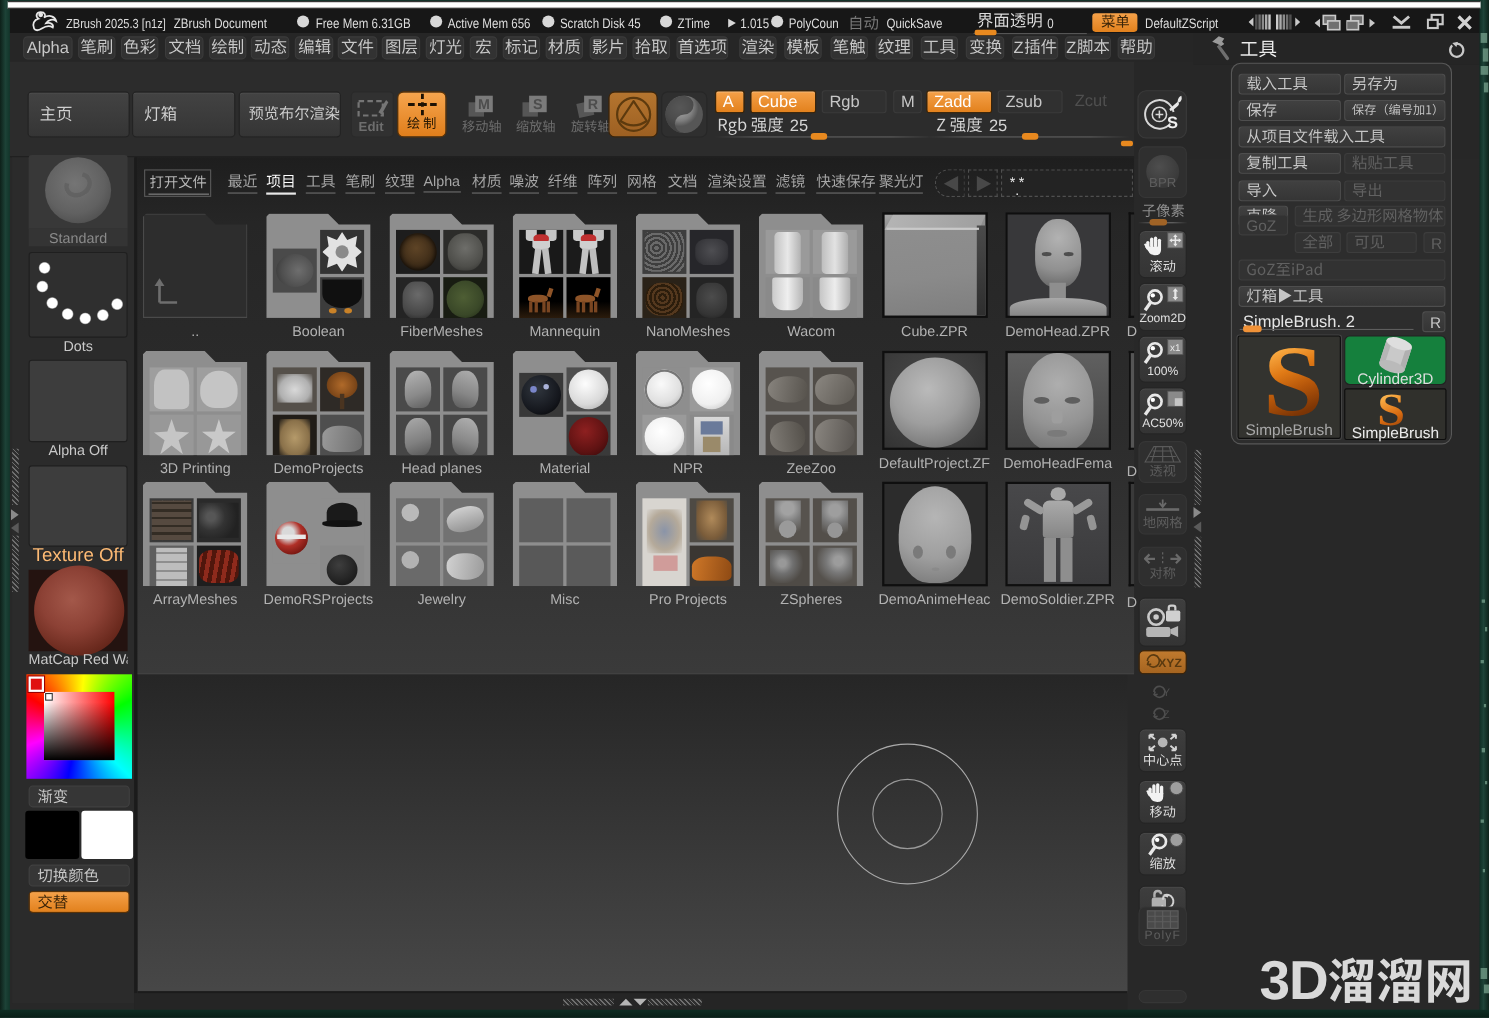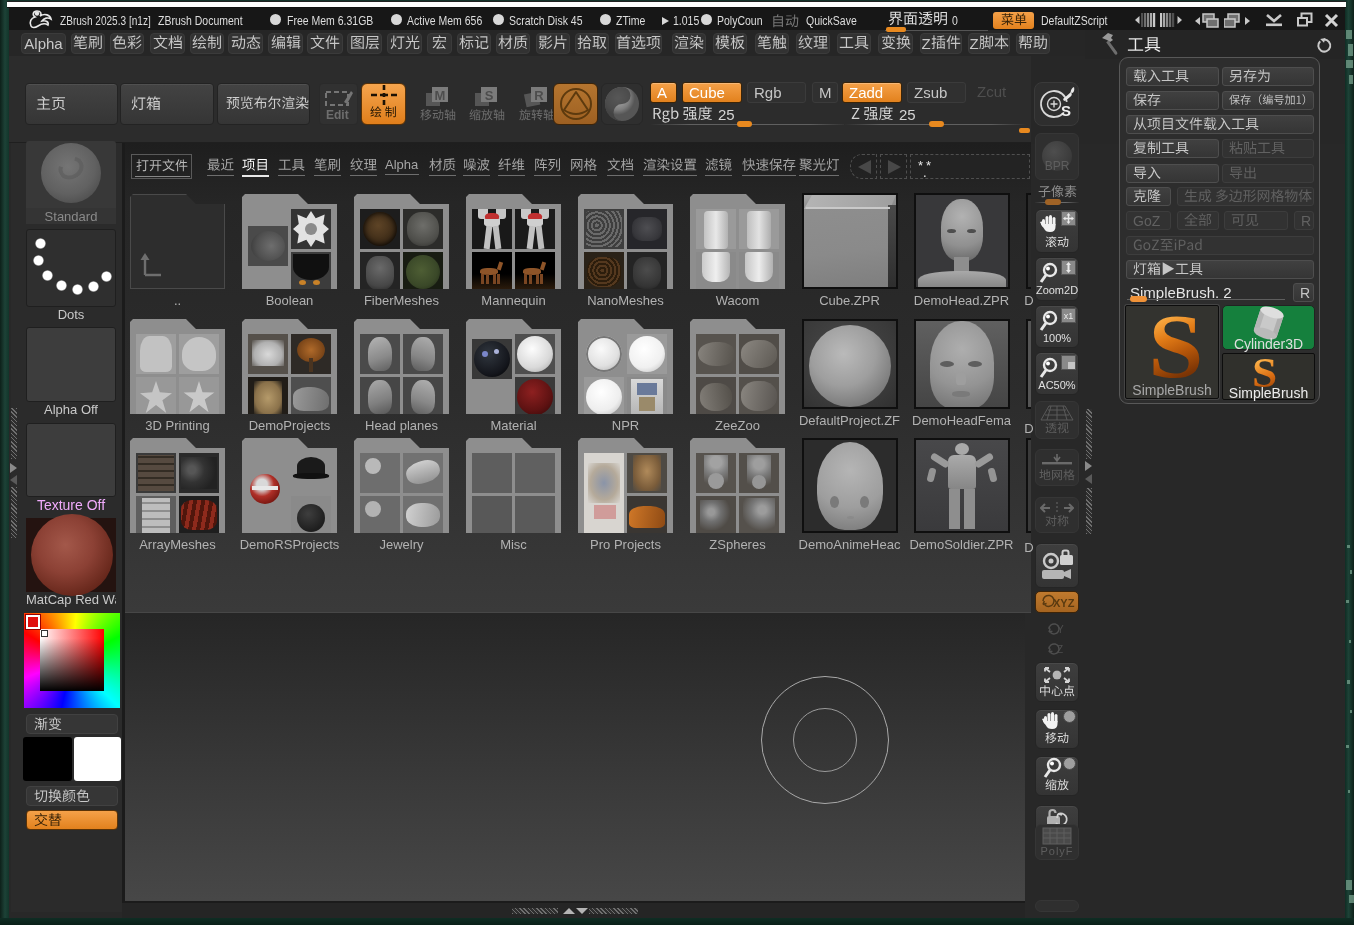--- a/index.html
+++ b/index.html
@@ -600,21 +600,21 @@
     </div>
     <div class="ab" style="left:26px;top:307px;width:90px;height:15px;">
       <div class="cc" style="width:100%;height:100%;color:#c9c9c9;font-size:13px">Dots</div>
     </div>
     <div class="ab" style="left:26px;top:327px;width:90px;height:75px;background:#3d3d3d;border:1px solid #1f1f1f;border-radius:3px;"></div>
     <div class="ab" style="left:26px;top:402px;width:90px;height:15px;">
       <div class="cc" style="width:100%;height:100%;color:#c9c9c9;font-size:13px">Alpha Off</div>
     </div>
     <div class="ab" style="left:26px;top:423px;width:90px;height:74px;background:#3d3d3d;border:1px solid #1f1f1f;border-radius:3px;"></div>
     <div class="ab" style="left:26px;top:497px;width:90px;height:15px;">
-      <div class="cc" style="width:100%;height:100%;color:#f0abfc;font-size:14px">Texture Off</div>
+      <div class="cc" style="width:100%;height:100%;color:#fdba74;font-size:17px">Texture Off</div>
     </div>
     <div class="ab" style="left:26px;top:518px;width:90px;height:74px;background:#241310;">
       <div style="position:absolute;left:5px;top:-4px;width:82px;height:82px;border-radius:50%;background:radial-gradient(circle at 42% 38%,#a3584a,#8c4135 40%,#6b2a1e 70%,#50190f 95%)"></div>
     </div>
     <div class="ab" style="left:26px;top:592px;width:90px;height:15px;color:#c9c9c9;font-size:13px;white-space:nowrap;overflow:hidden;">MatCap Red Wa:</div>
     <div class="ab" style="left:24px;top:613px;width:96px;height:95px;background:conic-gradient(from 250deg at 50% 50%,#f0f,#f00 14%,#ff0 32%,#0f0 48%,#0ff 68%,#00f 84%,#f0f);"></div>
     <div class="ab" style="left:40px;top:629px;width:64px;height:62px;background:linear-gradient(to top,#000,rgba(0,0,0,0) 85%),linear-gradient(to right,#fff,#f00);"></div>
     <div class="ab" style="left:41px;top:630px;width:7px;height:7px;background:#fff;border:1px solid #333;"></div>
     <div class="ab" style="left:26px;top:615px;width:14px;height:14px;background:#e01010;border:2px solid #fff;box-shadow:0 0 0 1px #900;"></div>
     <div class="ab" style="left:26px;top:714px;width:92px;height:20px;background:#363636;border:1px solid #414141;border-radius:4px;">
@@ -1423,21 +1423,21 @@
         <use href="#gr6210" transform="translate(14.0,12.0) scale(0.0140,-0.0140)"></use>
         <use href="#gr591a" transform="translate(31.1,12.0) scale(0.0140,-0.0140)"></use>
         <use href="#gr8fb9" transform="translate(45.1,12.0) scale(0.0140,-0.0140)"></use>
         <use href="#gr5f62" transform="translate(59.1,12.0) scale(0.0140,-0.0140)"></use>
         <use href="#gr7f51" transform="translate(73.1,12.0) scale(0.0140,-0.0140)"></use>
         <use href="#gr683c" transform="translate(87.1,12.0) scale(0.0140,-0.0140)"></use>
         <use href="#gr7269" transform="translate(101.1,12.0) scale(0.0140,-0.0140)"></use>
         <use href="#gr4f53" transform="translate(115.1,12.0) scale(0.0140,-0.0140)"></use>
       </svg>
     </div>
-    <div class="tbt off" style="left:1126px;top:211px;width:45px">
+    <div class="tbt off" style="left:1126px;top:195px;width:45px">
       <span style="font-size:14px">GoZ</span>
     </div>
     <div class="tbt off" style="left:1177px;top:211px;width:42px">
       <svg class="z" width="28" height="16" viewBox="0 0 28 16" fill="#616161">
         <use href="#gr5168" transform="translate(0.0,12.0) scale(0.0140,-0.0140)"></use>
         <use href="#gr90e8" transform="translate(14.0,12.0) scale(0.0140,-0.0140)"></use>
       </svg>
     </div>
     <div class="tbt off" style="left:1224px;top:211px;width:64px">
       <svg class="z" width="28" height="16" viewBox="0 0 28 16" fill="#616161">
@@ -1492,20 +1492,30 @@
       <div class="cc" style="position:absolute;left:0;top:30px;width:100%;color:#dedede;font-size:14px">Cylinder3D</div>
     </div>
     <div class="ab" style="left:1222px;top:353px;width:93px;height:47px;background:#30302c;border:1px solid #0d0d0d;border-radius:2px;">
       <div style="position:absolute;left:30px;top:-5px;font-family:'Liberation Serif',serif;font-weight:bold;font-size:42px;transform:scaleX(1.08);background:linear-gradient(155deg,#ffd886 5%,#f7a63e 30%,#d96c12 60%,#8a3a06 90%);-webkit-background-clip:text;background-clip:text;color:transparent">S</div>
       <div class="cc" style="position:absolute;left:0;top:31px;width:100%;color:#ececec;font-size:14px">SimpleBrush</div>
     </div>
     <div class="ab hatch" style="left:512px;top:908px;width:46px;height:6px;"></div>
     <div class="ab hatch" style="left:589px;top:908px;width:49px;height:6px;"></div>
     <div class="ab" style="left:563px;top:908px;width:0;height:0;border-bottom:6px solid #b5b5b5;border-left:6px solid transparent;border-right:6px solid transparent"></div>
     <div class="ab" style="left:576px;top:908px;width:0;height:0;border-top:6px solid #b5b5b5;border-left:6px solid transparent;border-right:6px solid transparent"></div>
+    <div class="ab" style="left:1145px;top:870px">
+      <div style="display:flex;align-items:flex-start">
+        <span style="font-family:'Liberation Sans';font-weight:bold;font-size:50px;color:#d9d9d9;line-height:42px;letter-spacing:-1px">3D</span>
+        <svg class="z" width="132" height="49" viewBox="0 0 132 49" fill="#d9d9d9" style="margin-top:0px">
+          <use href="#gb6e9c" transform="translate(0.0,37.8) scale(0.0440,-0.0440)"></use>
+          <use href="#gb6e9c" transform="translate(44.0,37.8) scale(0.0440,-0.0440)"></use>
+          <use href="#gb7f51" transform="translate(88.0,37.8) scale(0.0440,-0.0440)"></use>
+        </svg>
+      </div>
+    </div>
     <div class="ab" style="left:0px;top:0px;width:9px;height:925px;background:linear-gradient(90deg,#0d2019,#1d4237 55%,#12352a);"></div>
     <div class="ab" style="left:1345px;top:0px;width:9px;height:925px;background:linear-gradient(90deg,#0f2d24,#1d4237 40%,#0d2019);"></div>
     <div class="ab" style="left:0px;top:918px;width:1354px;height:7px;background:linear-gradient(#0f2d24,#0a1f18);"></div>
     <div class="ab" style="left:7px;top:1px;width:1339px;height:7px;background:#fff;border-top:1px solid #222;border-bottom:1px solid #111;"></div>
     <div style="position:absolute;left:1346px;top:30px;width:6px;height:9px;background:#7ea893;opacity:.7"></div>
     <div style="position:absolute;left:1348px;top:44px;width:5px;height:12px;background:#7ea893;opacity:.7"></div>
     <div style="position:absolute;left:1346px;top:60px;width:7px;height:8px;background:#7ea893;opacity:.7"></div>
     <div style="position:absolute;left:1349px;top:75px;width:4px;height:9px;background:#7ea893;opacity:.7"></div>
     <div style="position:absolute;left:1347px;top:545px;width:3px;height:3px;background:#7ea893;opacity:.7"></div>
     <div style="position:absolute;left:1350px;top:570px;width:2px;height:4px;background:#7ea893;opacity:.7"></div>

